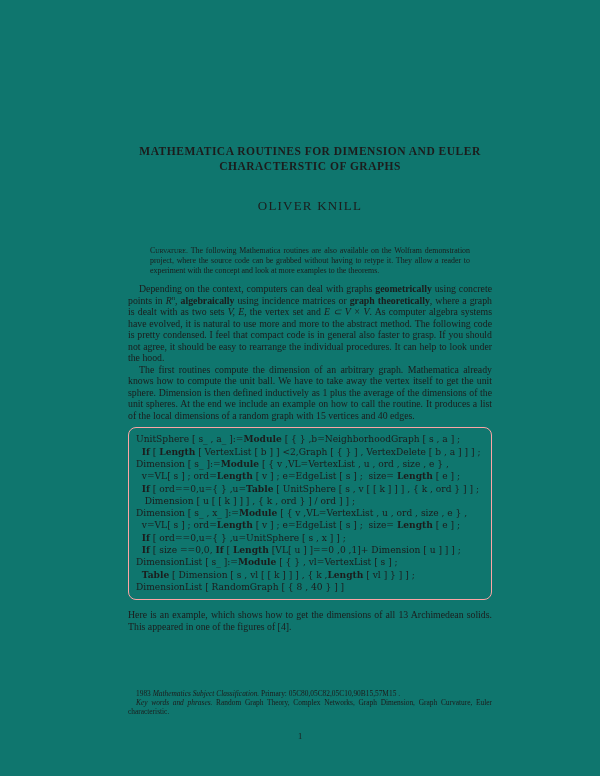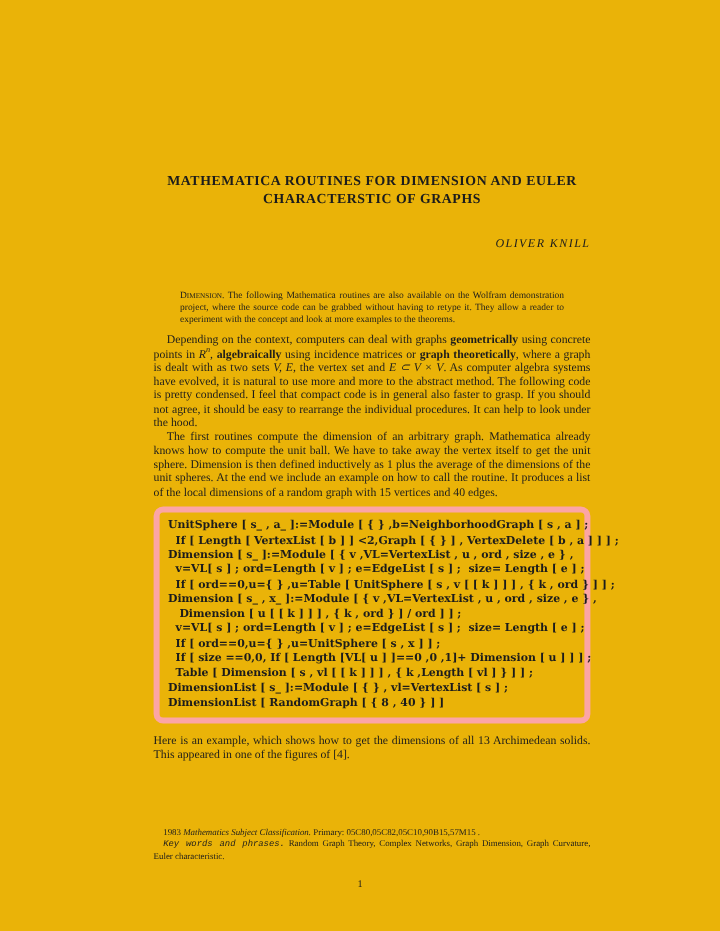--- a/index.html
+++ b/index.html
@@ -1,73 +1,73 @@
 <!DOCTYPE html>
 <html><head>
 <meta charset="utf-8">
 <style>
   * { margin:0; padding:0; box-sizing:border-box; }
   html,body { width:600px; height:776px; }
   body { background:#ffffff; font-family:"Liberation Serif", serif; color:#1c1c1c; }
-  .page { position:relative; width:600px; height:776px; background:#eab308; overflow:hidden; }
+  .page { position:relative; width:600px; height:776px; background:#0f766e; overflow:hidden; }
   .content { position:absolute; left:128px; top:144px; width:364px; }
   .title { font-size:11.5px; font-weight:bold; text-align:center; line-height:15px; letter-spacing:0.5px; }
-  .author { margin-top:24px; text-align:right; font-size:10px; letter-spacing:1.2px;font-style:italic; }
+  .author { margin-top:24px; text-align:center; font-size:13px; letter-spacing:1.2px; }
   .abstract { margin-top:32px; padding:0 22px; font-size:7.9px; line-height:9.8px; text-align:justify; }
   .sc { font-variant: small-caps; }
   .body-para { font-size:9.8px; line-height:11.5px; text-align:justify; }
   .para1 { margin-top:8px; text-indent:11px; }
   .para2 { text-indent:11px; }
-  .code-box { margin-top:6px; border:5px solid #fca5a5; border-radius:8px;
+  .code-box { margin-top:6px; border:1px solid #fca5a5; border-radius:8px;
               padding:5px 6px 6px 7px; font-size:9.1px; line-height:12.3px;
-              font-family:"DejaVu Serif", serif;font-weight:bold; }
+              font-family:"DejaVu Serif", serif; }
   .code-line { white-space:pre; }
   .para3 { margin-top:9px; }
   sup { font-size:70%; line-height:0; }
   .footnotes { position:absolute; left:128px; top:689px; width:364px; font-size:7.4px; line-height:9.2px; }
   .footnote { text-indent:8px; text-align:justify; }
   .page-number { position:absolute; left:0; top:731px; width:600px; text-align:center; font-size:8.5px; }
 </style>
 </head>
 <body>
 
 <div class="page">
   <div class="content">
 
     <div class="title">
       <div>MATHEMATICA ROUTINES FOR DIMENSION AND EULER</div>
       <div>CHARACTERSTIC OF GRAPHS</div>
     </div>
 
     <div class="author">OLIVER KNILL</div>
 
-    <div class="abstract"><span class="sc">Dimension.</span><span> The following Mathematica routines are also available on the Wolfram demonstration project, where the source code can be grabbed without having to retype it. They allow a reader to experiment with the concept and look at more examples to the theorems.</span></div>
+    <div class="abstract"><span class="sc">Curvature.</span><span> The following Mathematica routines are also available on the Wolfram demonstration project, where the source code can be grabbed without having to retype it. They allow a reader to experiment with the concept and look at more examples to the theorems.</span></div>
 
     <div class="body-para para1"><span>Depending on the context, computers can deal with graphs </span><span style="font-weight: bold;">geometrically</span><span> using concrete points in </span><span style="font-style: italic;">R</span><sup style="font-style: italic;">n</sup><span>, </span><span style="font-weight: bold;">algebraically</span><span> using incidence matrices or </span><span style="font-weight: bold;">graph theoretically</span><span>, where a graph is dealt with as two sets </span><span style="font-style: italic;">V, E</span><span>, the vertex set and </span><span style="font-style: italic;">E ⊂ V × V</span><span>. As computer algebra systems have evolved, it is natural to use more and more to the abstract method. The following code is pretty condensed. I feel that compact code is in general also faster to grasp. If you should not agree, it should be easy to rearrange the individual procedures. It can help to look under the hood.</span></div>
 
     <div class="body-para para2">The first routines compute the dimension of an arbitrary graph. Mathematica already knows how to compute the unit ball. We have to take away the vertex itself to get the unit sphere. Dimension is then defined inductively as 1 plus the average of the dimensions of the unit spheres. At the end we include an example on how to call the routine. It produces a list of the local dimensions of a random graph with 15 vertices and 40 edges.</div>
 
     <div class="code-box">
         <div class="code-line">UnitSphere [ s_ , a_ ]:=<b>Module</b> [ { } ,b=NeighborhoodGraph [ s , a ] ;</div>
         <div class="code-line">  <b>If</b> [ <b>Length</b> [ VertexList [ b ] ] &lt;2,Graph [ { } ] , VertexDelete [ b , a ] ] ] ;</div>
         <div class="code-line">Dimension [ s_ ]:=<b>Module</b> [ { v ,VL=VertexList , u , ord , size , e } ,</div>
         <div class="code-line">  v=VL[ s ] ; ord=<b>Length</b> [ v ] ; e=EdgeList [ s ] ;  size= <b>Length</b> [ e ] ;</div>
         <div class="code-line">  <b>If</b> [ ord==0,u={ } ,u=<b>Table</b> [ UnitSphere [ s , v [ [ k ] ] ] , { k , ord } ] ] ;</div>
+        <div class="code-line">   Dimension [ u [ [ k ] ] ] , { k , ord } ] / ord ] ] ;</div>
         <div class="code-line">Dimension [ s_ , x_ ]:=<b>Module</b> [ { v ,VL=VertexList , u , ord , size , e } ,</div>
-        <div class="code-line">   Dimension [ u [ [ k ] ] ] , { k , ord } ] / ord ] ] ;</div>
         <div class="code-line">  v=VL[ s ] ; ord=<b>Length</b> [ v ] ; e=EdgeList [ s ] ;  size= <b>Length</b> [ e ] ;</div>
         <div class="code-line">  <b>If</b> [ ord==0,u={ } ,u=UnitSphere [ s , x ] ] ;</div>
         <div class="code-line">  <b>If</b> [ size ==0,0, <b>If</b> [ <b>Length</b> [VL[ u ] ]==0 ,0 ,1]+ Dimension [ u ] ] ] ;</div>
+        <div class="code-line">DimensionList [ s_ ]:=<b>Module</b> [ { } , vl=VertexList [ s ] ;</div>
         <div class="code-line">  <b>Table</b> [ Dimension [ s , vl [ [ k ] ] ] , { k ,<b>Length</b> [ vl ] } ] ] ;</div>
-        <div class="code-line">DimensionList [ s_ ]:=<b>Module</b> [ { } , vl=VertexList [ s ] ;</div>
         <div class="code-line">DimensionList [ RandomGraph [ { 8 , 40 } ] ]</div>
       </div>
 
     <div class="body-para para3">Here is an example, which shows how to get the dimensions of all 13 Archimedean solids. This appeared in one of the figures of [4].</div>
   </div>
 
   <div class="footnotes">
     <div class="footnote"><span>1983 </span><span style="font-style: italic; font-family: Liberation Serif, serif;">Mathematics Subject Classification.</span><span> Primary: 05C80,05C82,05C10,90B15,57M15 .</span></div>
-    <div class="footnote"><span style="font-style: italic; font-family: Liberation Mono, monospace;">Key words and phrases.</span><span> Random Graph Theory, Complex Networks, Graph Dimension, Graph Curvature, Euler characteristic.</span></div>
+    <div class="footnote"><span style="font-style: italic;">Key words and phrases.</span><span> Random Graph Theory, Complex Networks, Graph Dimension, Graph Curvature, Euler characteristic.</span></div>
   </div>
 
   <div class="page-number">1</div>
 </div>
 
 </body></html>

